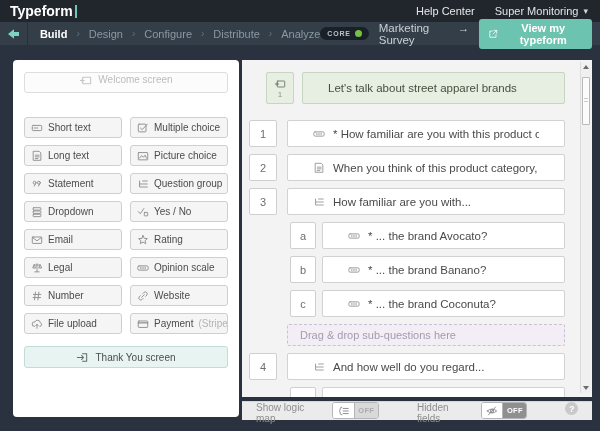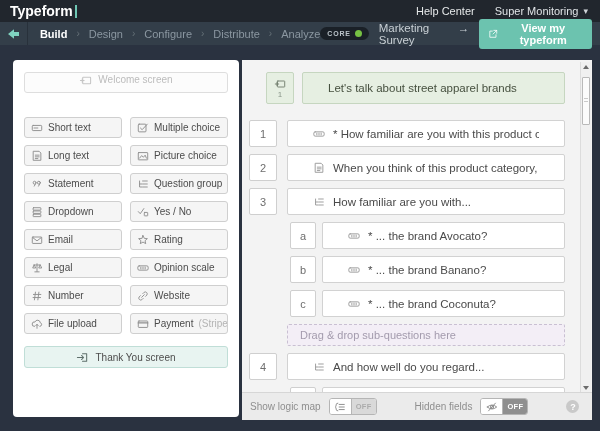--- a/index.html
+++ b/index.html
@@ -80,22 +80,22 @@
   .sb-up::after{content:"";position:absolute;left:2px;top:2px;border-left:3px solid transparent;
                 border-right:3px solid transparent;border-bottom:4px solid #6b6b6b}
   .sb-down::after{content:"";position:absolute;left:2px;bottom:2px;border-left:3px solid transparent;
                   border-right:3px solid transparent;border-top:4px solid #6b6b6b}
   .sb-thumb{position:absolute;left:1px;right:1px;top:15px;height:46px;background:#fbfbfb;
             border:1px solid #b9b9b9;border-radius:1px;cursor:grab}
   .sb-thumb::after{content:"";position:absolute;left:1px;right:1px;top:50%;margin-top:-3px;height:6px;
        background:repeating-linear-gradient(to bottom,#c9c9c9 0,#c9c9c9 1px,transparent 1px,transparent 3px)}
 
   
-  .footer{position:absolute;left:0;right:0;bottom:0;height:28px;background:#ebebeb;border-top:1px solid #d6d6d6;
-          display:flex;align-items:center;gap:8px;padding:0 8px;box-sizing:border-box;font-size:10px;color:#8f8f8f}
+  .footer{position:absolute;left:0;right:0;bottom:0;height:19px;background:#ebebeb;border-top:1px solid #d6d6d6;
+          display:flex;align-items:flex-start;gap:8px;padding:0 14px;box-sizing:border-box;font-size:10px;color:#8f8f8f}
   .toggle{display:flex;height:15px;border:1px solid #b5b5b5;border-radius:3px;overflow:hidden;cursor:pointer;
           margin-right:30px;background:#fff}
   .tseg{display:flex;align-items:center;justify-content:center}
   .ticon{width:21px;background:#fff;color:#8a8a8a;border-right:1px solid #b5b5b5}
   .toff{width:24px;font-size:7.5px;font-weight:bold;background:#d9d9d9;color:#ababab;letter-spacing:.3px}
   .toggle.dark .toff{background:#8f8f8f;color:#fff}
   .helpq{width:13px;height:13px;border-radius:50%;background:#c9c9c9;color:#fff;font-size:9px;font-weight:bold;
          display:flex;align-items:center;justify-content:center;cursor:pointer}
 </style>
 </head>

